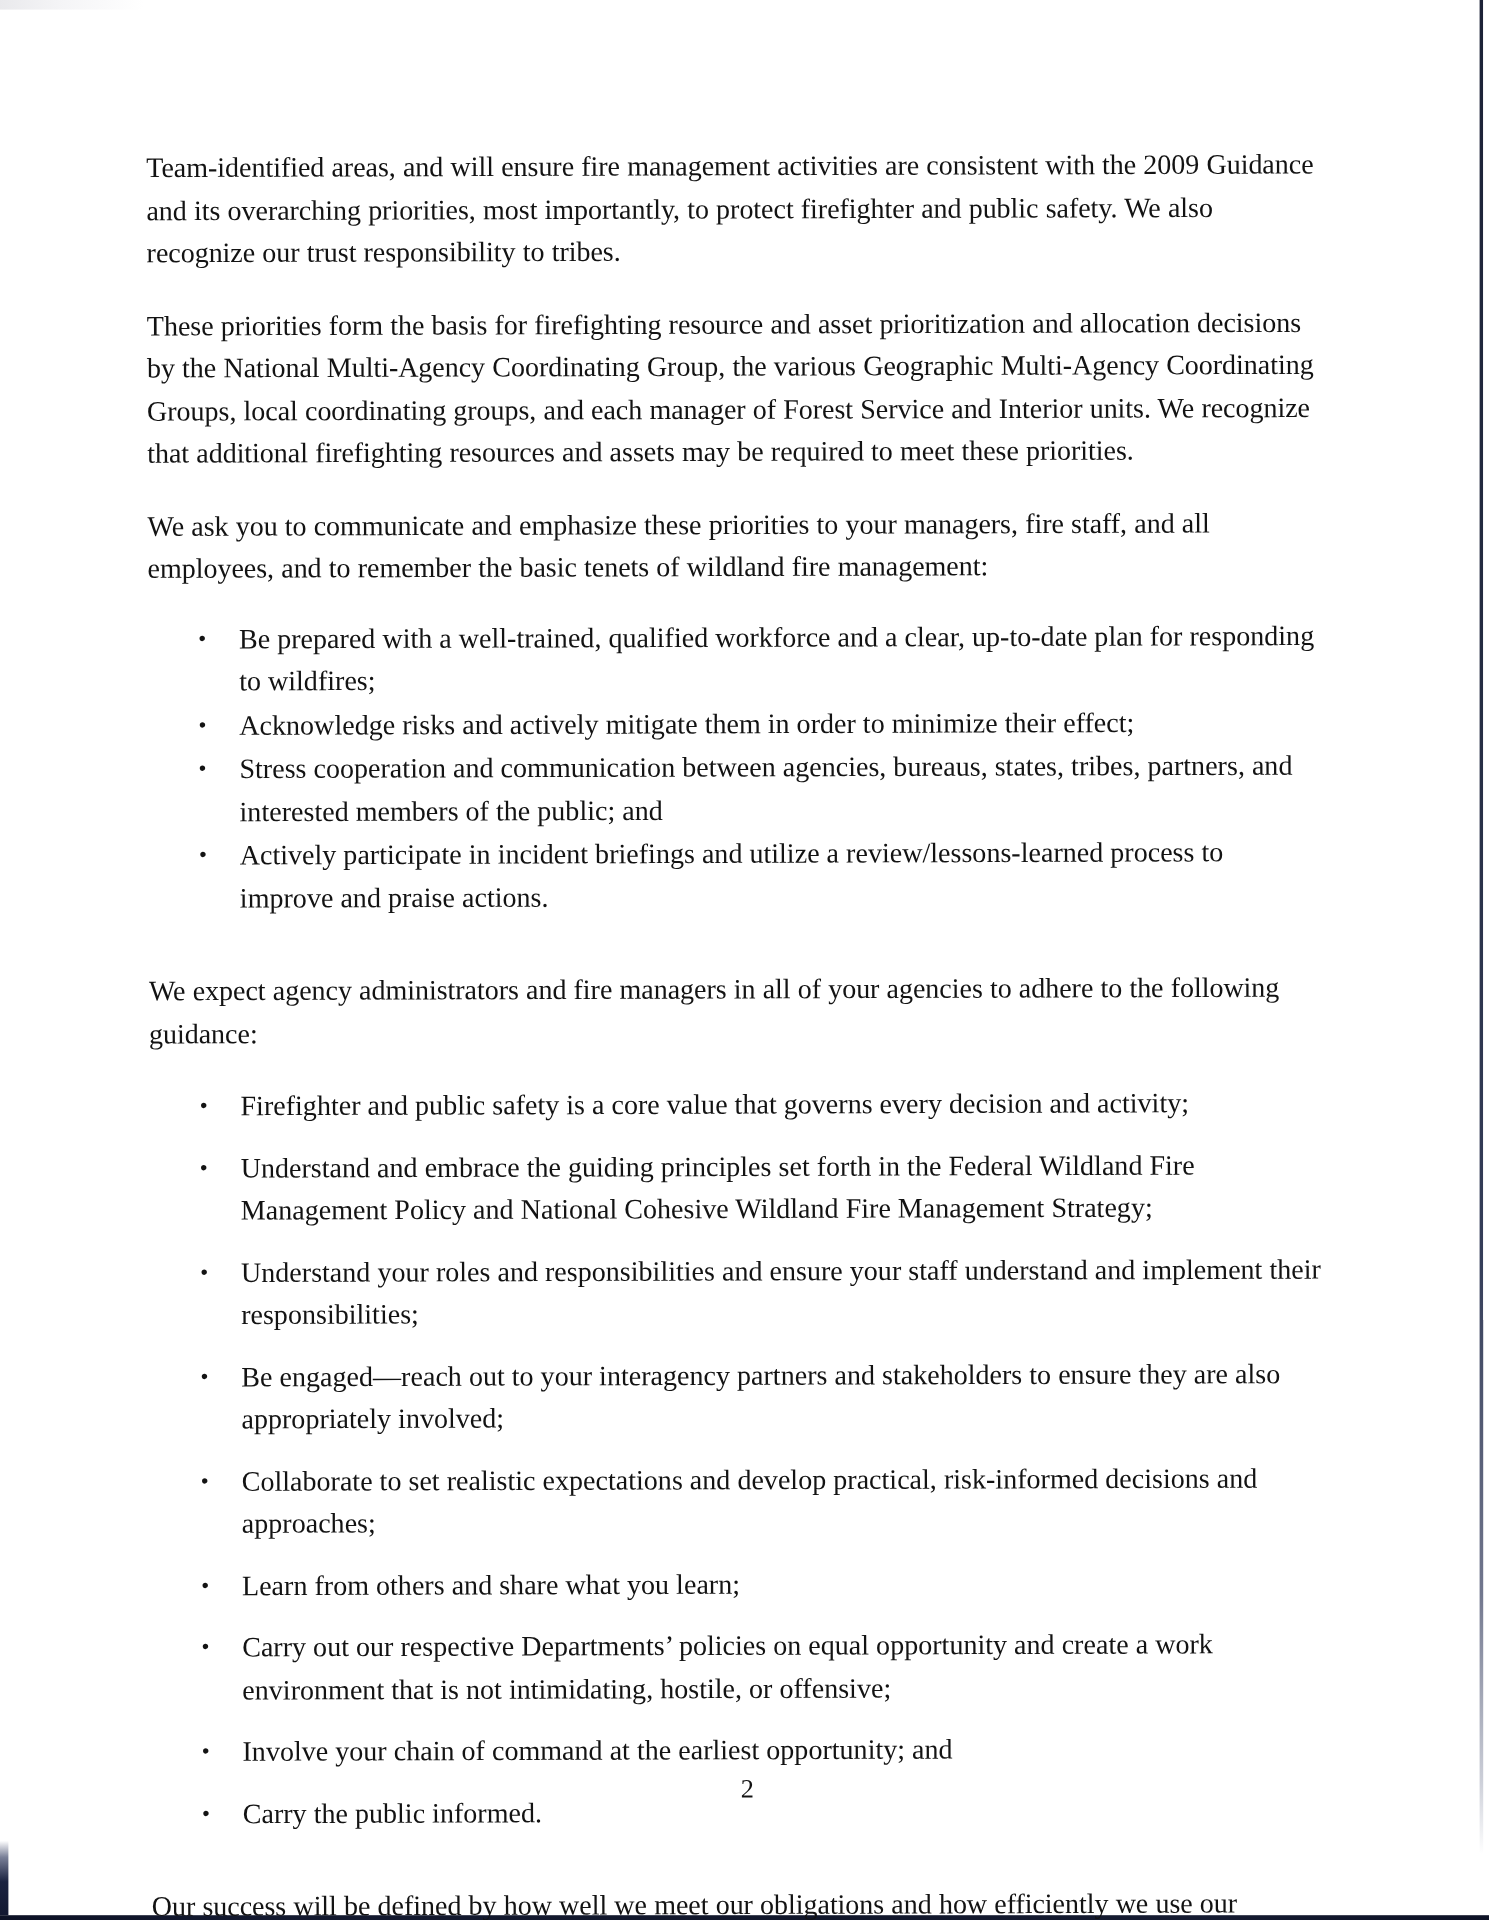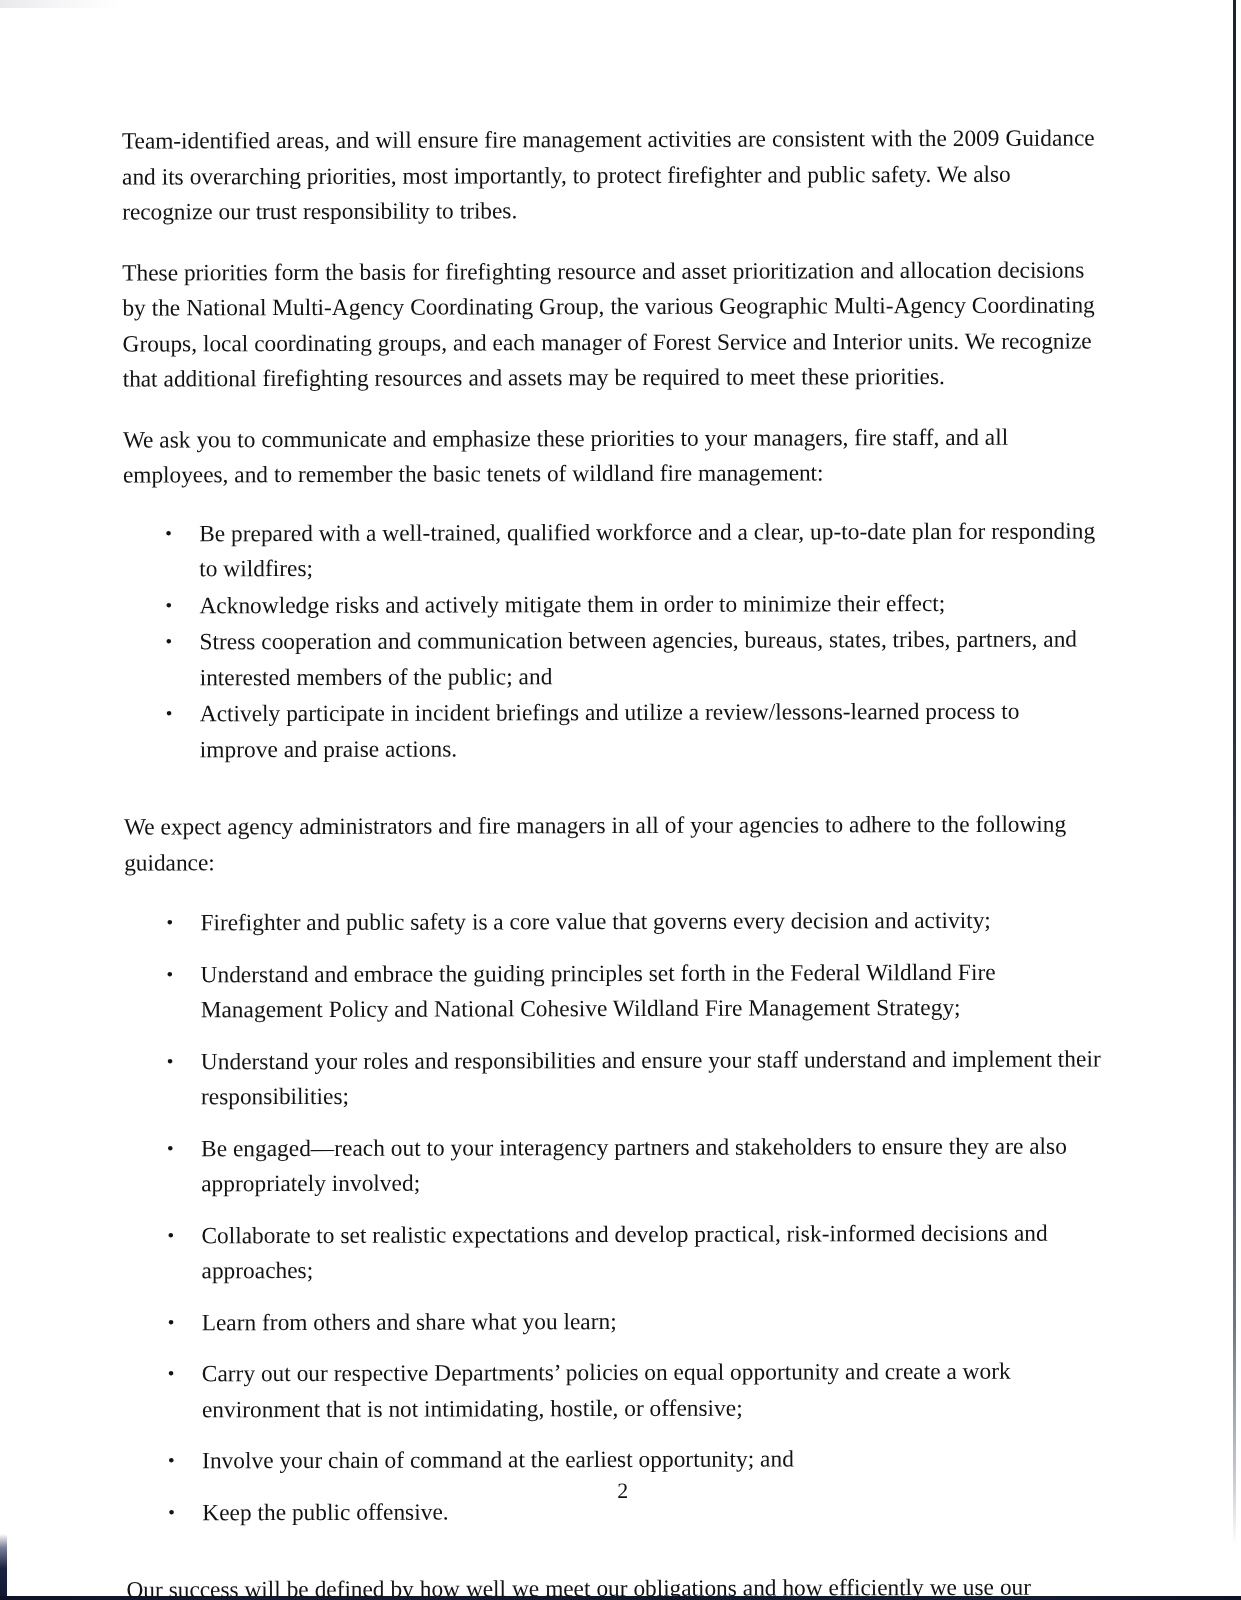--- a/index.html
+++ b/index.html
@@ -203,21 +203,21 @@
       <li>
         <span class="bullet-glyph">•</span>
         <span>Carry out our respective Departments’ policies on equal opportunity and create a work environment that is not intimidating, hostile, or offensive;</span>
       </li>
       <li>
         <span class="bullet-glyph">•</span>
         <span>Involve your chain of command at the earliest opportunity; and</span>
       </li>
       <li>
         <span class="bullet-glyph">•</span>
-        <span>Keep the public offensive.</span>
+        <span>Carry the public informed.</span>
       </li>
     </ul>
 
     <div class="block-gap-lg"></div>
 
     <p class="para">Our success will be defined by how well we meet our obligations and how efficiently we use our resources and the management tools available to us.  By keeping our employees and the public safe from harm or loss, by effectively suppressing unwanted fire, and by doing everything we can to improve the health of our landscapes, we will be successful.</p>
 
   </div>
 
   <div class="page-number">2</div>

